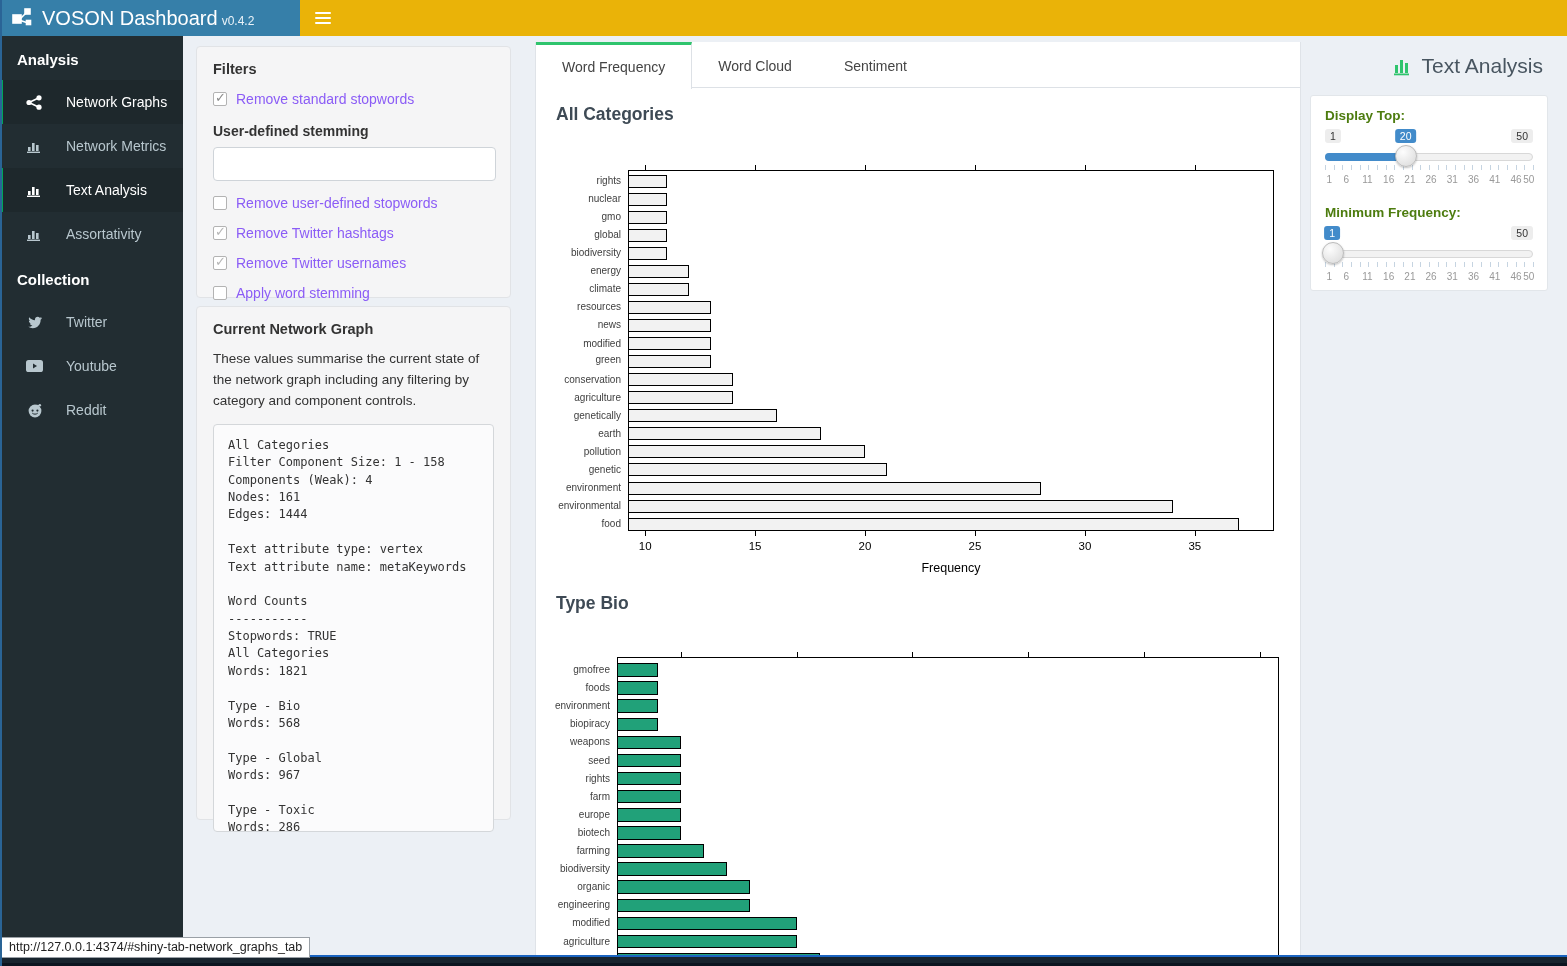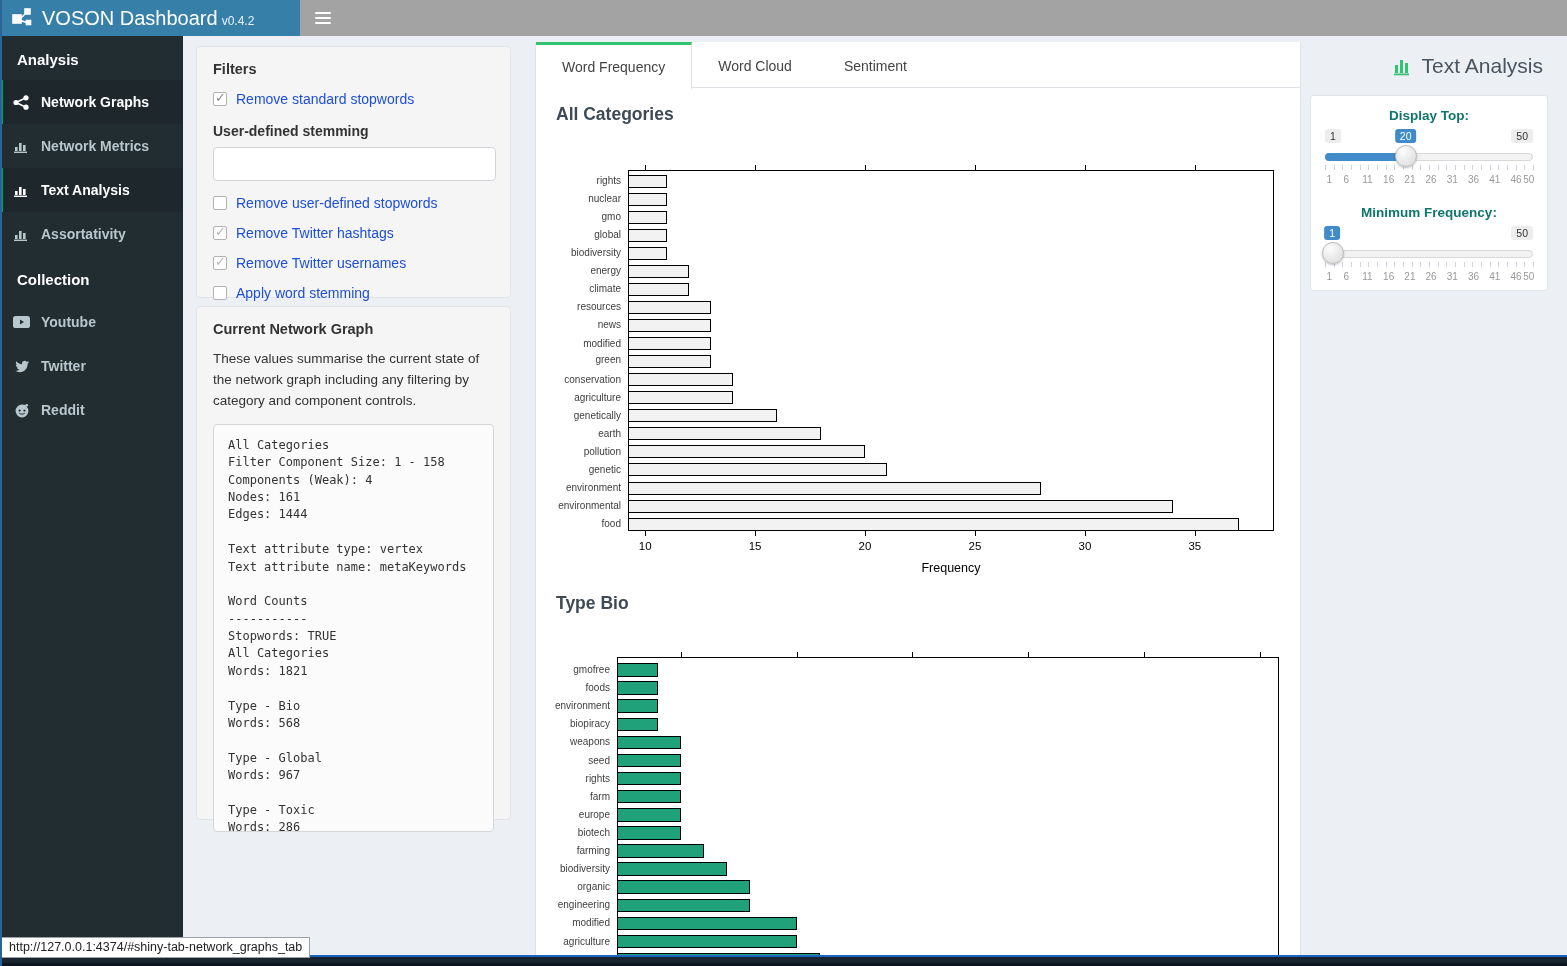--- a/index.html
+++ b/index.html
@@ -7,49 +7,49 @@
     font-family:"Liberation Sans", sans-serif; background:#ecf0f5; position:relative; }
 
   
   .win-left-border { position:absolute; left:0; top:0; width:2px; height:966px; background:#2a6496; z-index:60; }
   .bottom-bar { position:absolute; left:0; top:955px; width:1567px; height:11px; background:#18242e;
     border-top:2px solid #1b64c0; box-shadow:0 -3px 0 #0c1520 inset; z-index:55; }
   .status-tooltip { position:absolute; left:1px; top:937px; height:21px; z-index:58;
     background:#fff; border:1px solid #9aa0a6; padding:2px 7px; font-size:12.5px; color:#222; white-space:nowrap; }
 
   
-  .navbar { position:absolute; left:0; top:0; width:1567px; height:36px; background:#a3a3a3; z-index:40; }
+  .navbar { position:absolute; left:0; top:0; width:1567px; height:36px; background:#eab308; z-index:40; }
   .navbar-logo { position:absolute; left:0; top:0; width:300px; height:36px; background:#367fa9;
     display:flex; align-items:center; padding-left:12px; gap:8px; cursor:pointer; }
   .navbar-title { color:#fff; font-size:20px; white-space:nowrap; }
   .navbar-version { color:#eaf3f9; font-size:12px; margin-left:4px; }
   .hamburger { position:absolute; left:300px; top:0; width:46px; height:36px; display:flex;
     align-items:center; justify-content:center; cursor:pointer; }
   .hamburger .bars span { display:block; width:16px; height:2.5px; background:#fff; margin:2.5px 0; border-radius:1px; }
 
   
   .sidebar { position:absolute; left:0; top:36px; width:183px; height:930px; background:#222d32; z-index:30; }
   .side-header { color:#fff; font-size:15px; font-weight:bold; padding:15px 15px 12px 17px; }
-  .menu-item { height:44px; display:flex; align-items:center; gap:10px; padding-left:9px;
-    color:#b8c7ce; font-size:14px; cursor:pointer; border-left:3px solid transparent;font-weight:bold; }
+  .menu-item { height:44px; display:flex; align-items:center; gap:22px; padding-left:22px;
+    color:#b8c7ce; font-size:14px; cursor:pointer; border-left:3px solid transparent; }
   .menu-item .mi-icon { width:19px; display:flex; justify-content:center; color:#b8c7ce; }
   .menu-item.active { background:#1e282c; color:#fff; border-left-color:#00a65a; }
   .menu-item.active .mi-icon { color:#fff; }
 
   
   .panel { position:absolute; background:#f5f5f6; border:1px solid #e1e3e6; border-radius:4px; z-index:20; }
   .panel-filters { left:196px; top:46px; width:315px; height:252px; padding:14px 16px; }
   .panel-network { left:196px; top:306px; width:315px; height:514px; padding:14px 16px; }
   .panel h3 { font-size:14.5px; color:#333; font-weight:bold; margin-bottom:12px; }
   .cb-row { display:flex; align-items:center; gap:9px; margin:14px 0; cursor:pointer; }
   .cb-box { width:14px; height:14px; background:#fff; border:1px solid #b3b3b3; border-radius:2px;
     position:relative; flex:0 0 auto; }
   .cb-box.checked::after { content:"✓"; position:absolute; left:1px; top:-3px; font-size:13px; color:#8b8b8b; }
   .cb-box.checked.dim::after { color:#b5b5b5; }
-  .cb-label { font-size:14px; color:#1d4ed8; }
+  .cb-label { font-size:14px; color:#8b5cf6; }
   .field-label { font-size:14px; font-weight:bold; color:#333; margin:16px 0 8px; }
   .text-input { width:283px; height:34px; background:#fff; border:1px solid #cfd4d9; border-radius:4px;
     padding:0 8px; font-size:14px; color:#333; }
   .panel-desc { font-size:13.5px; color:#333; line-height:1.55; margin-bottom:12px; }
   .mono-box { background:#fbfbfc; border:1px solid #d4d7da; border-radius:4px; padding:12px 14px;
     font-family:"DejaVu Sans Mono", monospace; font-size:12px; line-height:1.45; color:#333;
     white-space:pre-wrap; height:408px; }
 
   
   .main-card { position:absolute; left:535px; top:42px; width:766px; height:924px; background:#fff;
@@ -68,21 +68,21 @@
   .tick-label { position:absolute; font-size:11.5px; color:#000; transform:translateX(-50%); }
   .axis-label { position:absolute; font-size:12.5px; color:#000; transform:translateX(-50%); }
 
   
   .page-header { position:absolute; top:54px; right:24px; display:flex; align-items:center; gap:8px; z-index:12; }
   .page-header span { font-size:21px; color:#485560; }
 
   
   .slider-card { position:absolute; left:1310px; top:95px; width:238px; height:196px; background:#fff;
     border:1px solid #e2e6ea; border-radius:3px; padding:12px 14px; z-index:12; }
-  .slider-label { font-size:13.5px; font-weight:bold; color:#0f766e; margin-bottom:4px;text-align:center; }
+  .slider-label { font-size:13.5px; font-weight:bold; color:#4d7c0f; margin-bottom:4px; }
   .irs { position:relative; height:68px; }
   .irs-track { position:absolute; left:0; right:0; top:26px; height:8px; background:#f2f2f2;
     border:1px solid #d8d8d8; border-radius:6px; cursor:pointer; }
   .irs-fill { position:absolute; left:0; top:26px; height:8px; background:#428bca; border-radius:6px 0 0 6px; }
   .irs-handle { position:absolute; top:18px; width:22px; height:22px; border-radius:50%;
     background:radial-gradient(circle at 35% 30%, #fdfdfd, #d8d8d8); border:1px solid #bbb;
     box-shadow:0 1px 2px rgba(0,0,0,.25); transform:translateX(-50%); cursor:grab; z-index:3; }
   .irs-badge { position:absolute; top:2px; font-size:10.5px; padding:1px 5px; border-radius:3px;
     background:#ededed; color:#333; }
   .irs-badge.value { background:#428bca; color:#fff; transform:translateX(-50%); z-index:4; }
@@ -162,34 +162,34 @@
           <rect x="5" y="3" width="2.6" height="8"></rect>
           <rect x="9" y="5" width="2.6" height="6"></rect>
           <rect x="0" y="11.6" width="13" height="1.4"></rect>
         </svg>
       </span>
       <span>Assortativity</span>
     </div>
     <div class="side-header">Collection</div>
     <div class="menu-item">
       <span class="mi-icon">
+        <svg width="16" height="14" viewBox="0 0 16 16" fill="currentColor">
+          <path d="M16 3.5c-.6.3-1.2.4-1.9.5.7-.4 1.2-1 1.4-1.8-.6.4-1.3.6-2.1.8C12.8 2.4 12 2 11.1 2 9.3 2 7.9 3.4 7.9 5.2c0 .3 0 .5.1.7-2.7-.1-5-1.4-6.6-3.3-.3.5-.4 1-.4 1.6 0 1.1.6 2.1 1.4 2.7-.5 0-1-.2-1.4-.4v.1c0 1.6 1.1 2.9 2.6 3.2-.3.1-.6.1-.9.1-.2 0-.4 0-.6-.1.4 1.3 1.6 2.2 3 2.3-1.1.9-2.5 1.4-4 1.4H.4c1.4.9 3.1 1.5 4.9 1.5 5.9 0 9.1-4.9 9.1-9.1v-.4c.6-.5 1.2-1 1.6-1.7z"></path>
+        </svg>
+      </span>
+      <span>Twitter</span>
+    </div>
+    <div class="menu-item">
+      <span class="mi-icon">
         <svg width="17" height="13" viewBox="0 0 17 13">
           <rect x="0" y="0" width="17" height="12" rx="2.6" fill="currentColor"></rect>
           <path d="M7 3.4 11 6 7 8.6z" fill="#222d32"></path>
         </svg>
       </span>
       <span>Youtube</span>
-    </div>
-    <div class="menu-item">
-      <span class="mi-icon">
-        <svg width="16" height="14" viewBox="0 0 16 16" fill="currentColor">
-          <path d="M16 3.5c-.6.3-1.2.4-1.9.5.7-.4 1.2-1 1.4-1.8-.6.4-1.3.6-2.1.8C12.8 2.4 12 2 11.1 2 9.3 2 7.9 3.4 7.9 5.2c0 .3 0 .5.1.7-2.7-.1-5-1.4-6.6-3.3-.3.5-.4 1-.4 1.6 0 1.1.6 2.1 1.4 2.7-.5 0-1-.2-1.4-.4v.1c0 1.6 1.1 2.9 2.6 3.2-.3.1-.6.1-.9.1-.2 0-.4 0-.6-.1.4 1.3 1.6 2.2 3 2.3-1.1.9-2.5 1.4-4 1.4H.4c1.4.9 3.1 1.5 4.9 1.5 5.9 0 9.1-4.9 9.1-9.1v-.4c.6-.5 1.2-1 1.6-1.7z"></path>
-        </svg>
-      </span>
-      <span>Twitter</span>
     </div>
     <div class="menu-item">
       <span class="mi-icon">
         <svg width="16" height="15" viewBox="0 0 16 15">
           <circle cx="8" cy="8" r="6.4" fill="currentColor"></circle>
           <circle cx="12.8" cy="2.2" r="1.3" fill="currentColor"></circle>
           <path d="M8 7.4 9.5 2.2l3 .5" stroke="currentColor" stroke-width="1" fill="none"></path>
           <circle cx="5.6" cy="7.6" r="1.1" fill="#222d32"></circle>
           <circle cx="10.4" cy="7.6" r="1.1" fill="#222d32"></circle>
           <path d="M5.3 10.2c1.7 1.3 3.7 1.3 5.4 0" stroke="#222d32" stroke-width="1" fill="none"></path>

